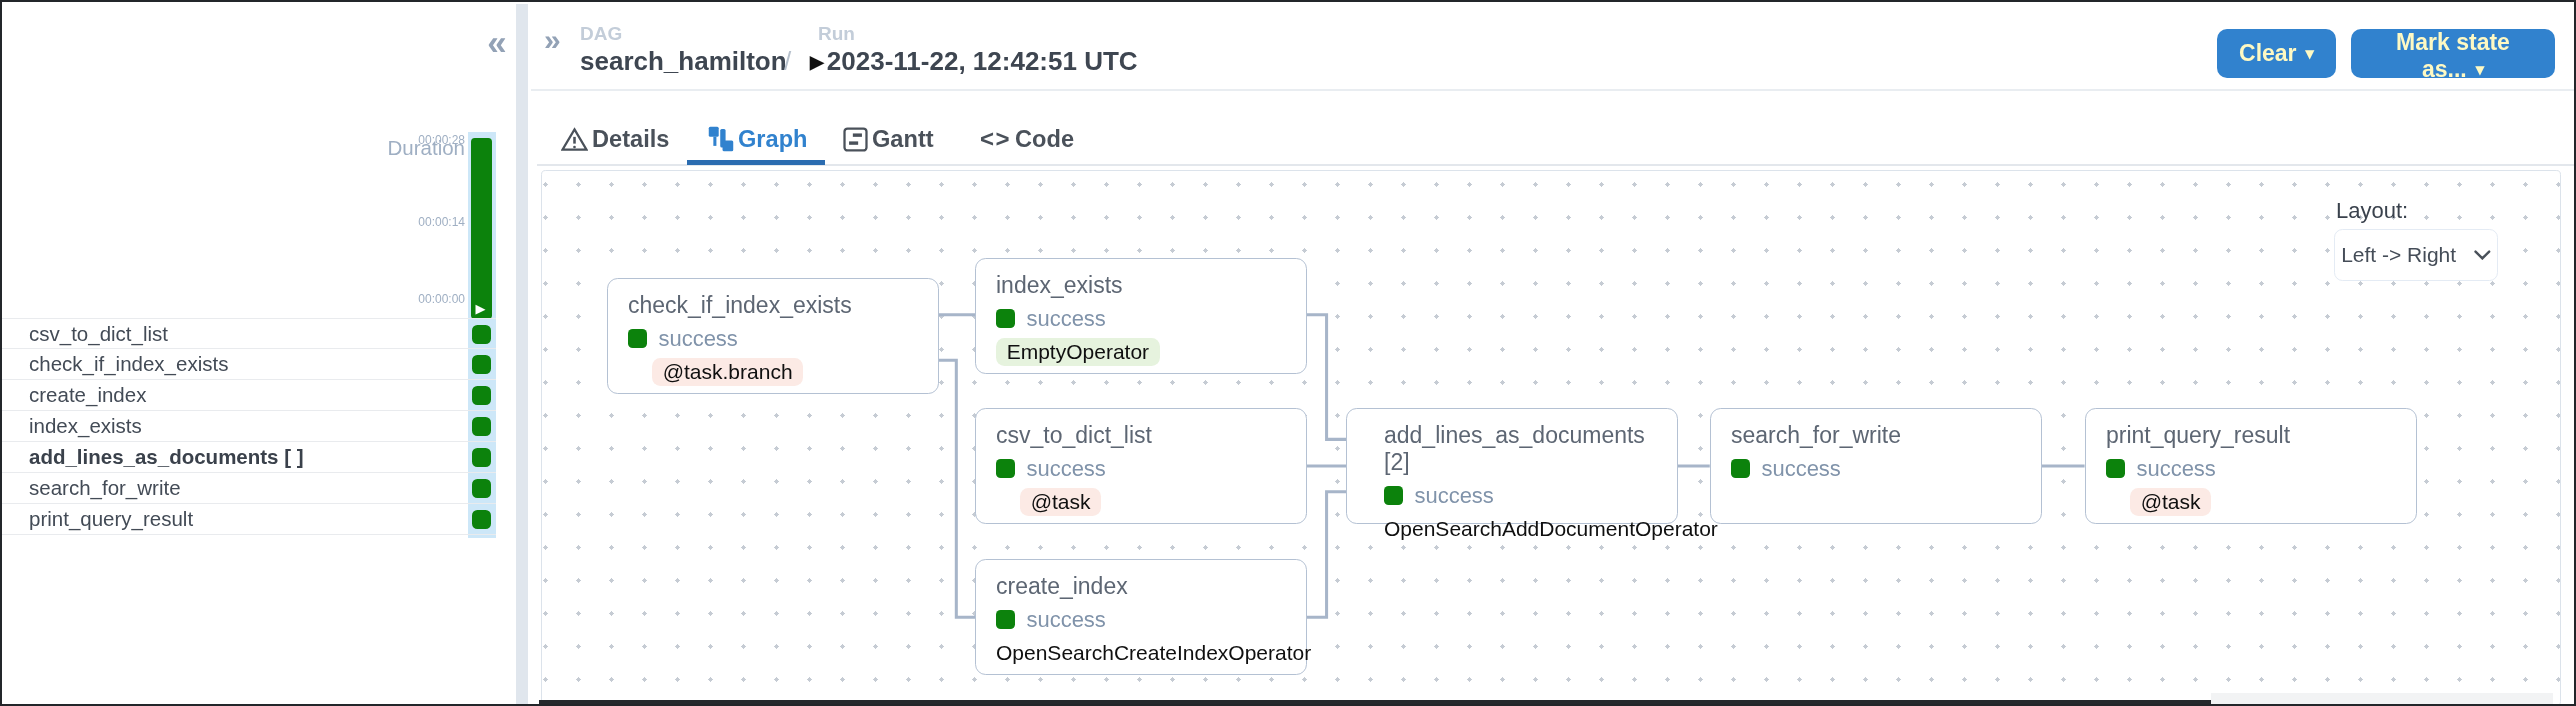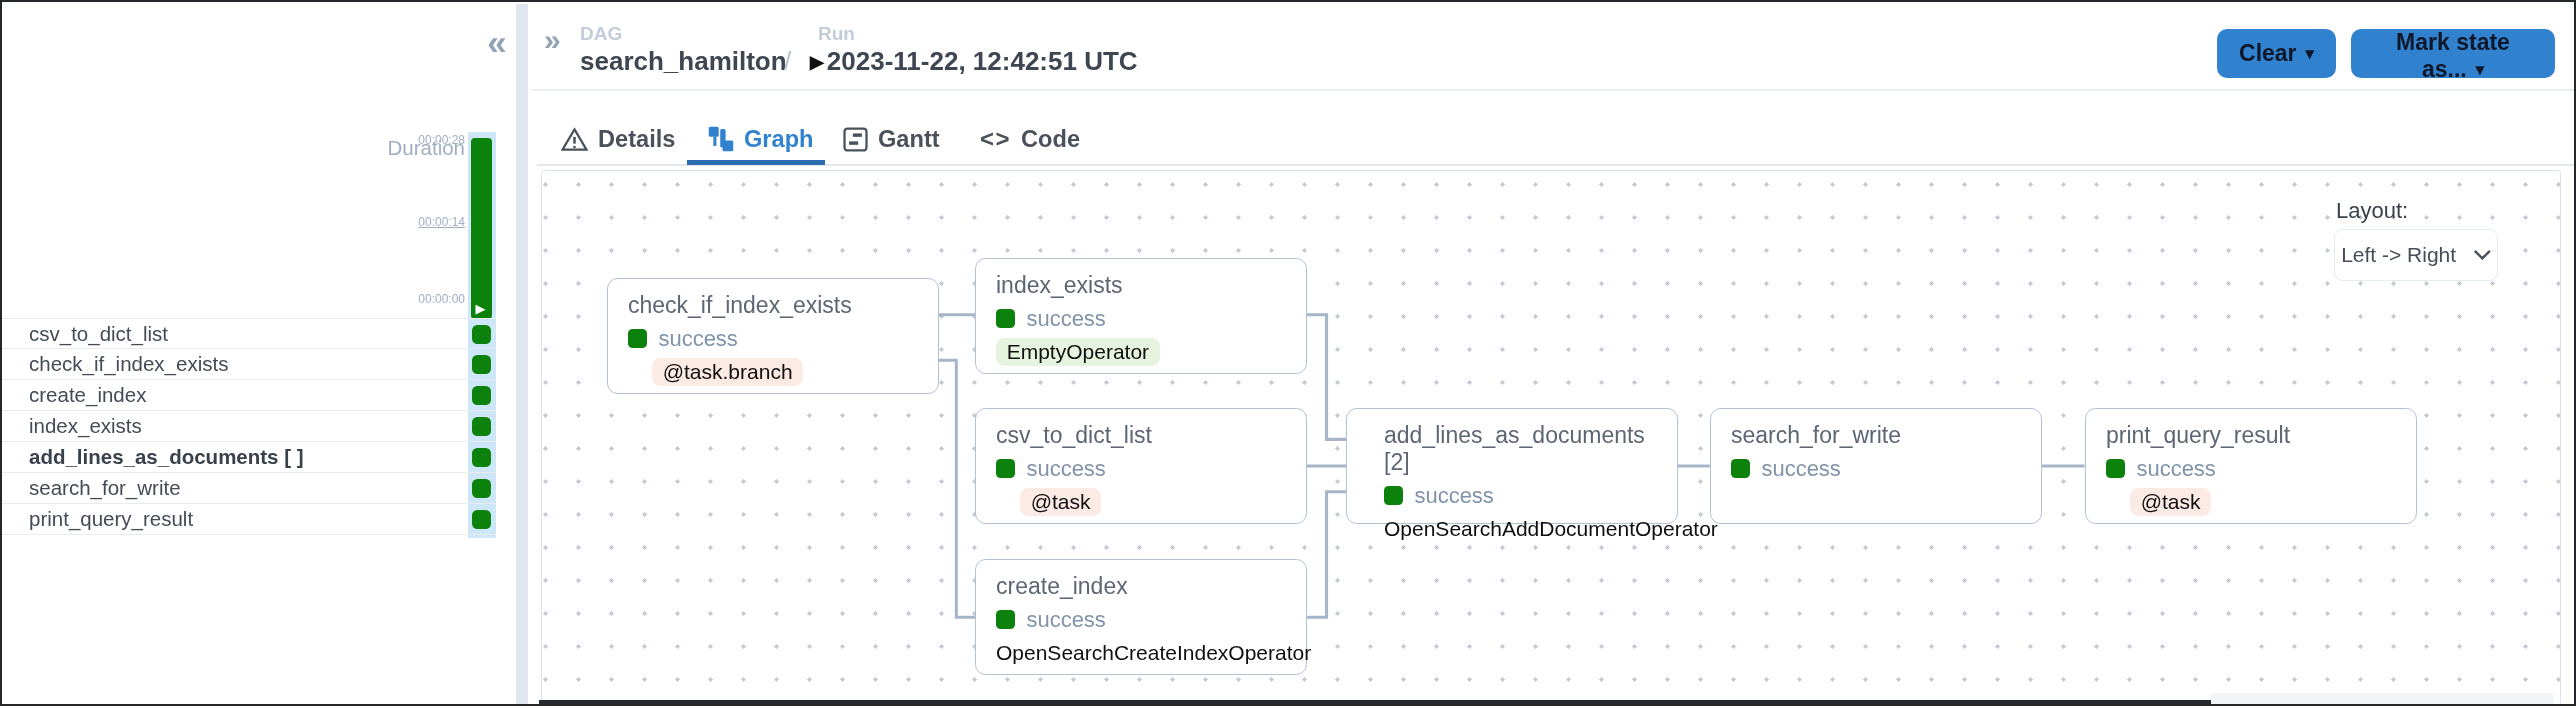--- a/index.html
+++ b/index.html
@@ -7,21 +7,21 @@
   body { font-family:"Liberation Sans", sans-serif; background:#ffffff; }
   #app { position:relative; width:2576px; height:706px; background:#fff;
          border:2.3px solid #23262a; overflow:hidden; }
 
   
   .collapse-btn { position:absolute; left:475px; top:20px; width:40px; height:40px;
     color:#93a2b6; font-size:35px; font-weight:bold; line-height:40px; text-align:center; cursor:pointer; }
   .duration-label { position:absolute; left:0; top:90px; width:463px; text-align:right;
     color:#9fafc3; font-size:20.5px;margin-top:44px; }
   .tick { position:absolute; left:0; width:463px; text-align:right; color:#9fafc3; font-size:12px; }
-  .tick.t0 { top:131px; } .tick.t1 { top:213px;text-decoration:underline; } .tick.t2 { top:290px; }
+  .tick.t0 { top:131px; } .tick.t1 { top:213px; } .tick.t2 { top:290px; }
   .run-col { position:absolute; left:466px; top:130px; width:28px; height:406px; background:#cde7f8; }
   .run-bar { position:absolute; left:469px; top:136px; width:20.5px; height:181px;
     background:#0c820c; border-radius:3.8px; cursor:pointer; }
   .run-bar .play { position:absolute; bottom:3px; left:4.6px; color:#fff; font-size:13px; }
   .task-rows { position:absolute; left:0; top:316px; width:494px; }
   .task-row { position:relative; height:31px; border-bottom:0.8px solid #e9ebee;
     display:flex; align-items:center; cursor:pointer; }
   .task-row:first-child { border-top:0.8px solid #e9ebee; }
   .task-row .tname { margin-left:27px; font-size:20.5px; color:#434b56; }
   .task-row.bold .tname { font-weight:bold; color:#3a414b; }
@@ -34,28 +34,28 @@
   .hdr-border { position:absolute; left:529px; top:87px; width:2047px; height:1.5px; background:#e9edf1; }
   .crumb-icon { position:absolute; left:542px; top:21px; color:#93a2b6; font-size:30px; font-weight:bold; }
   .crumb-label { position:absolute; top:21px; color:#c3cdd9; font-size:19px; font-weight:bold; }
   .lbl-dag { left:578px; } .lbl-run { left:816px; }
   .crumb-main { position:absolute; top:44px; font-size:26px; font-weight:bold; color:#3e4651; }
   .dag-name { left:578px; cursor:pointer; }
   .crumb-sep { position:absolute; left:782px; top:44px; font-size:26px; color:#b6c0cc; }
   .run-date { left:808px; }
   .run-date .marker { font-size:18px; vertical-align:2.3px; color:#111; margin-right:3px; }
   .btn { position:absolute; top:27px; height:49px; background:#3182ce; border:none; border-radius:10px;
-    color:#0f172a; font-size:23px; font-weight:bold; font-family:inherit; cursor:pointer; padding:0 21px; }
+    color:#fef9c3; font-size:23px; font-weight:bold; font-family:inherit; cursor:pointer; padding:0 21px; }
   .btn .caret { font-size:16.7px; margin-left:9px; vertical-align:2.3px; }
   .btn-clear { left:2215px; width:119px; }
   .btn-mark { left:2349px; width:204px; }
 
   
   .tabbar-border { position:absolute; left:535px; top:162px; width:2041px; height:1.5px; background:#e3e7ec; }
-  .tab { position:absolute; top:114px; height:46px; display:flex; align-items:center; gap:10px;
+  .tab { position:absolute; top:114px; height:46px; display:flex; align-items:center; gap:4px;
     font-size:23.6px; font-weight:bold; color:#4a515a; cursor:pointer; }
   .tab-details { left:559px; } .tab-graph { left:706px; color:#3182ce; }
   .tab-gantt { left:841px; } .tab-code { left:978px; }
   .tab-underline { position:absolute; left:685px; top:158px; width:138px; height:5.3px; background:#2b6cb0; }
   .code-glyph { font-size:24px; font-weight:bold; color:#4a515a; letter-spacing:1.5px; }
 
   
   .graph-panel { position:absolute; left:539px; top:168px; width:2020px; height:536px;
     border:1.5px solid #dce3eb; border-radius:4.6px; background:#fff;
     background-image:radial-gradient(#c6ccd4 2px, transparent 2.1px);

